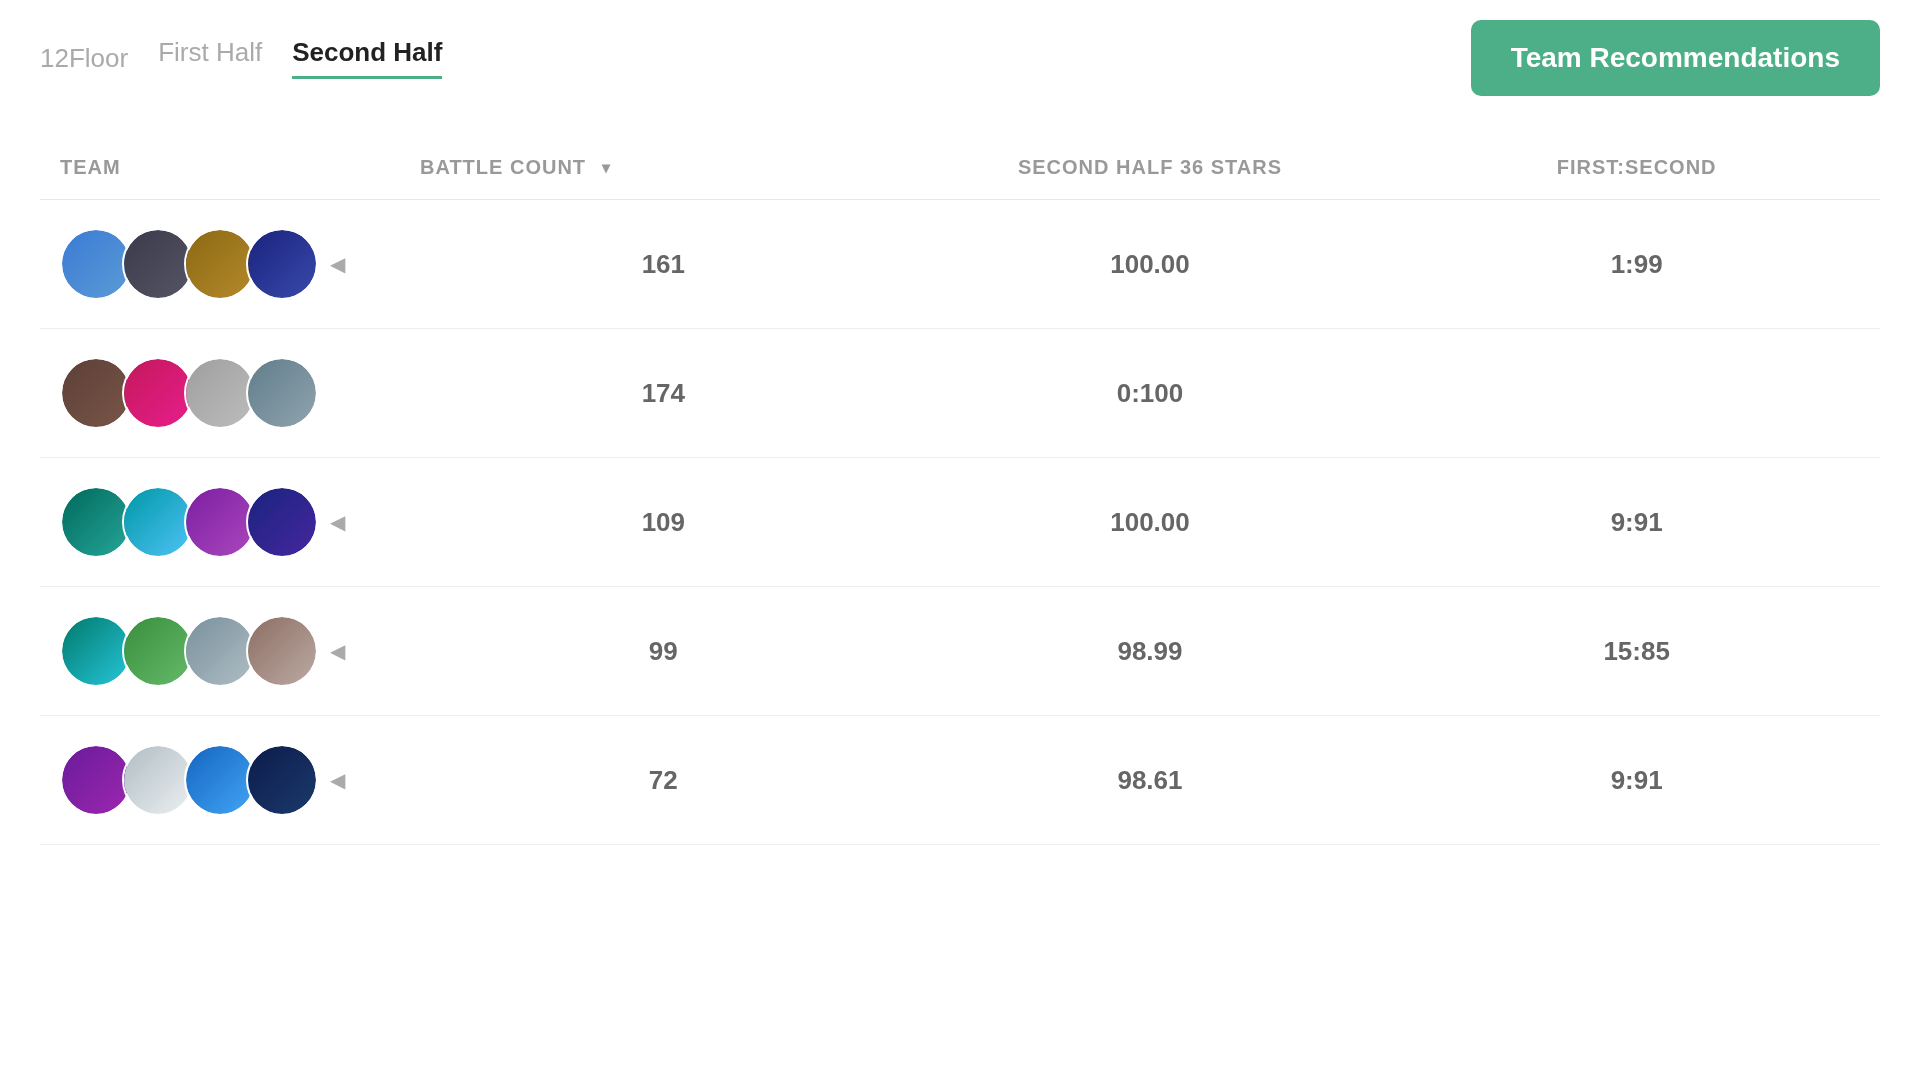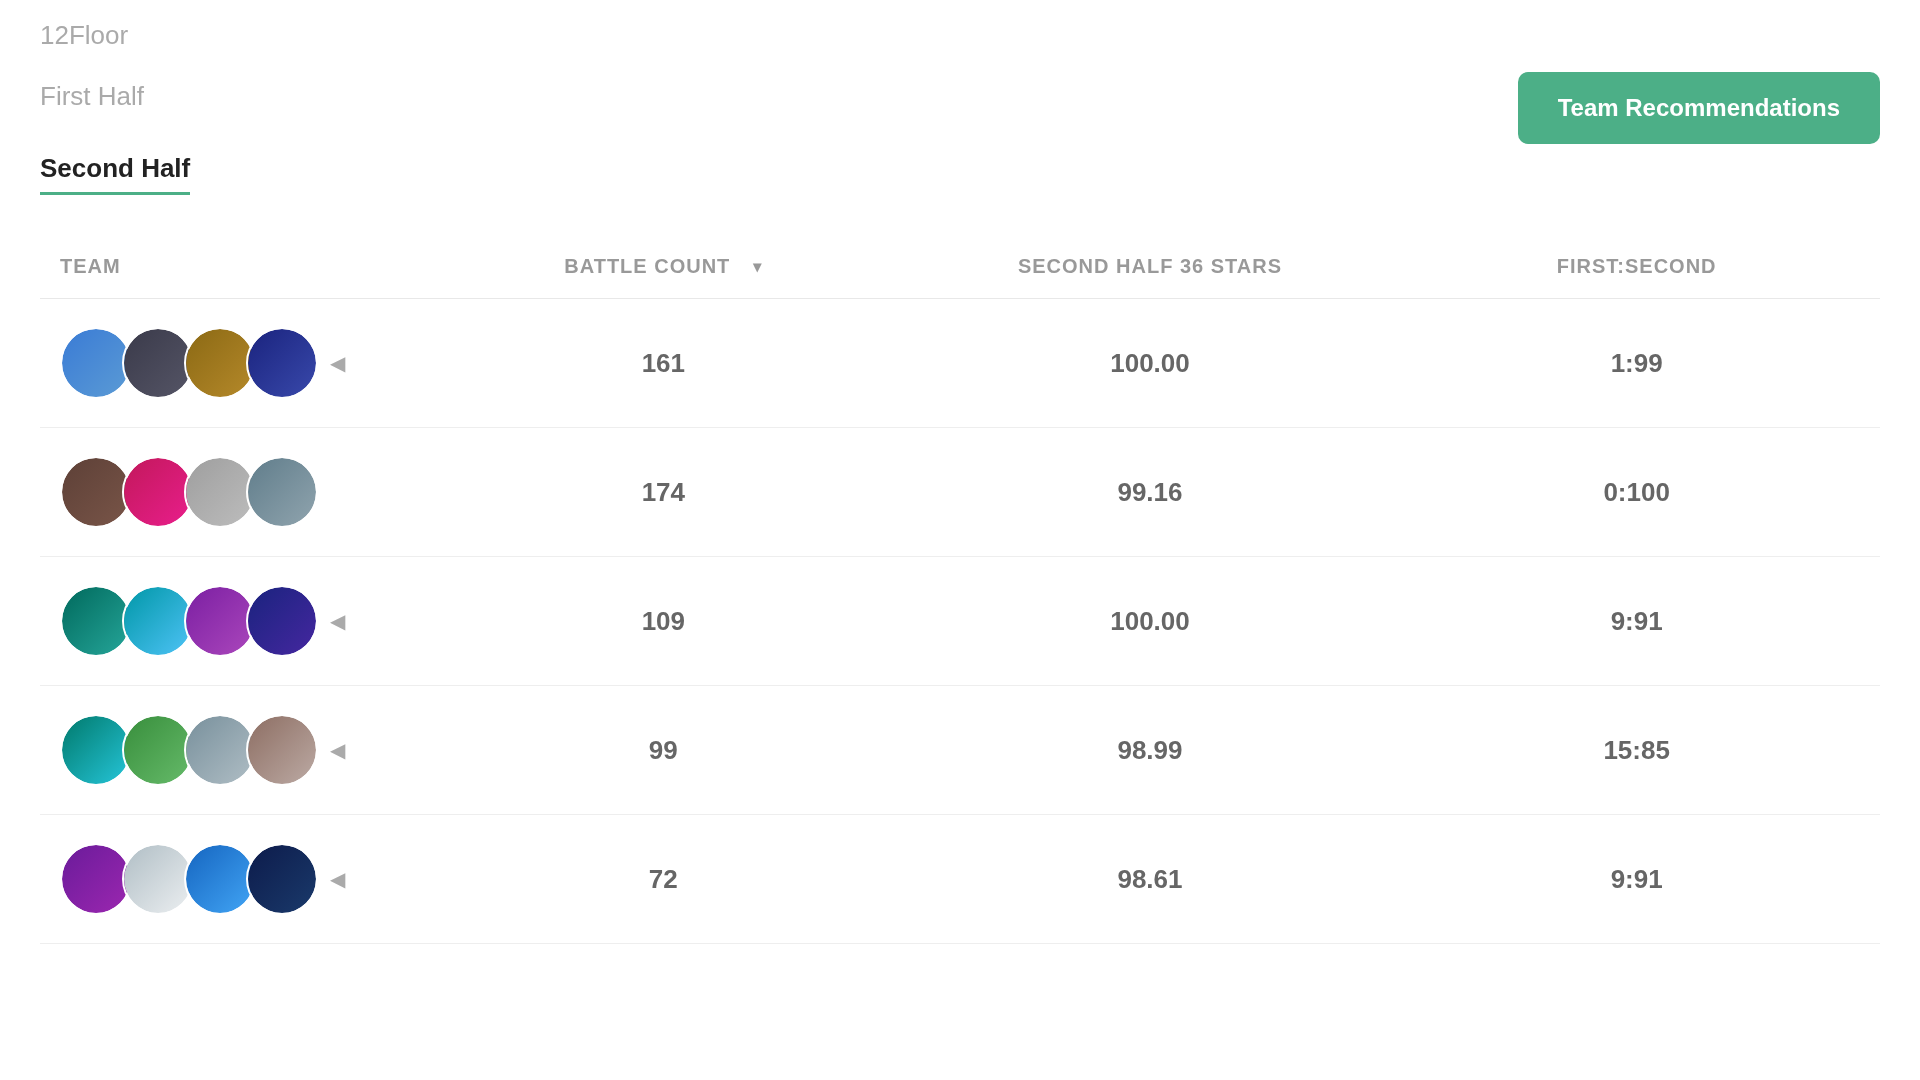--- a/index.html
+++ b/index.html
@@ -13,23 +13,22 @@
 
     .header {
       display: flex;
       align-items: center;
       justify-content: space-between;
       padding: 20px 40px 0 40px;
     }
 
     .nav-tabs {
       display: flex;
-      align-items: flex-start;
+      align-items: center;
       gap: 30px;
-      flex-direction: column;
     }
 
     .nav-tab {
       font-size: 26px;
       font-weight: 400;
       color: #aaaaaa;
       cursor: pointer;
       padding-bottom: 8px;
       border-bottom: 3px solid transparent;
     }
@@ -45,21 +44,21 @@
       font-weight: 400;
       color: #aaaaaa;
     }
 
     .team-rec-btn {
       background: #4caf87;
       color: #ffffff;
       border: none;
       border-radius: 10px;
       padding: 22px 40px;
-      font-size: 24px;
+      font-size: 28px;
       font-weight: 600;
       cursor: pointer;
     }
 
     .table-wrapper {
       padding: 30px 40px 0 40px;
     }
 
     .table-header {
       display: grid;
@@ -79,22 +78,21 @@
     }
 
     .col-header.team-col {
       text-align: left;
       padding-left: 20px;
     }
 
     .col-header-inner {
       display: flex;
       align-items: center;
-      justify-content: center;
-      gap: 23px;
+      gap: 16px;
     }
 
     .sort-icon {
       color: #999999;
       font-size: 16px;
     }
 
     .table-row {
       display: grid;
       grid-template-columns: 380px 1fr 1fr 1fr;
@@ -246,21 +244,20 @@
             </div>
             <div class="avatar">
               <div class="avatar-placeholder av-silver"></div>
             </div>
             <div class="avatar">
               <div class="avatar-placeholder av-gray"></div>
             </div>
           </div>
         </div>
         <div class="cell-value">174</div>
-        <div class="cell-value">99.16</div>
         <div class="cell-value">0:100</div>
       </div>
       <div class="table-row">
         <div class="team-cell">
           <div class="avatar-group">
             <div class="avatar">
               <div class="avatar-placeholder av-teal"></div>
             </div>
             <div class="avatar">
               <div class="avatar-placeholder av-cyan"></div>

